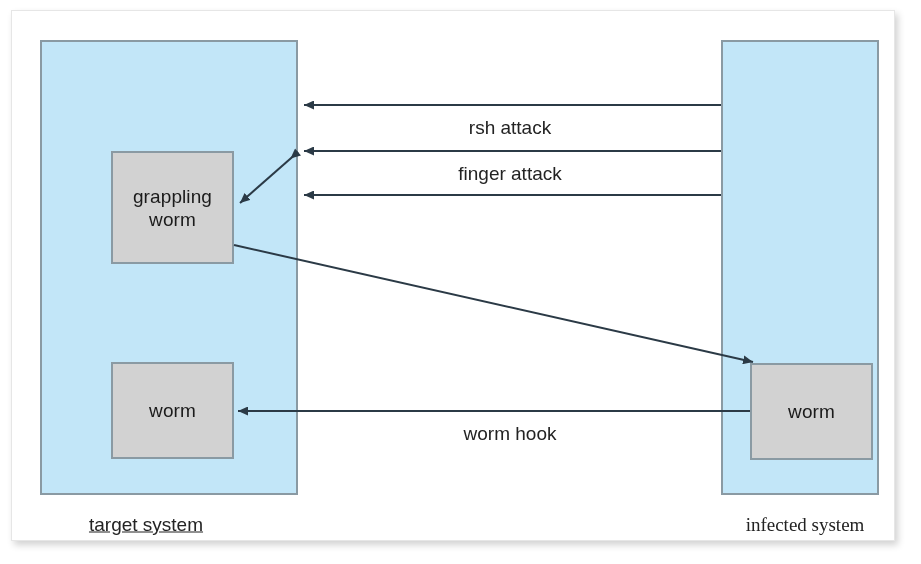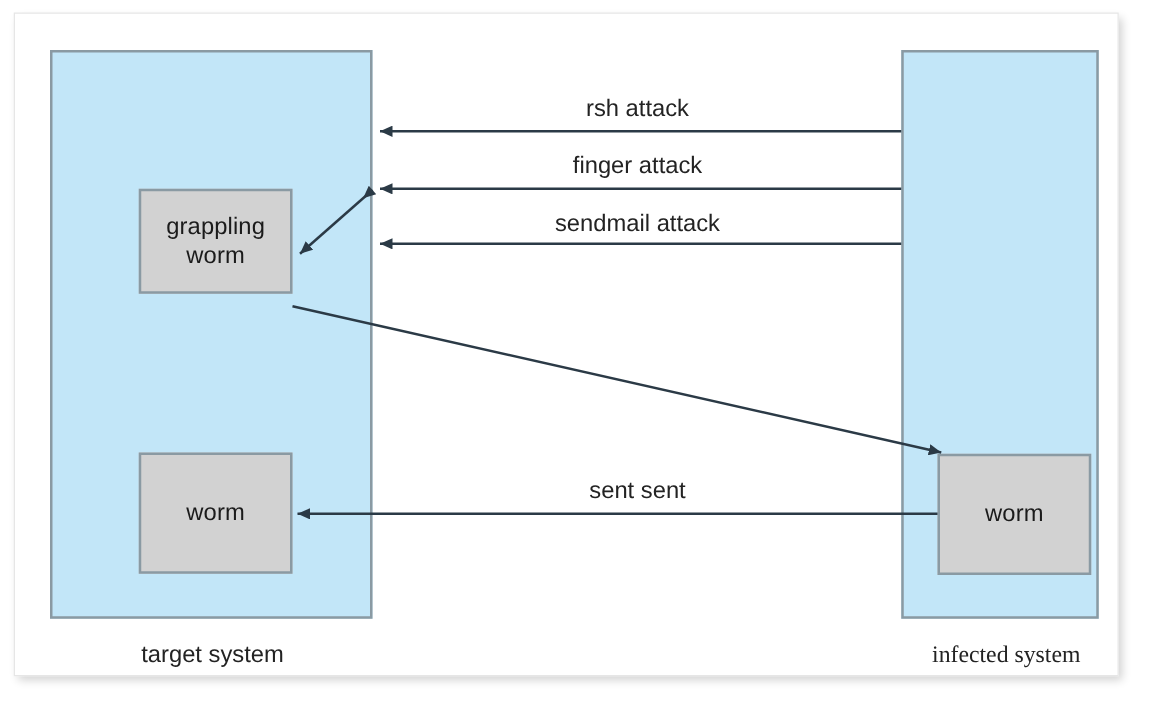--- a/index.html
+++ b/index.html
@@ -58,21 +58,21 @@
     text-align: center;
     color: #1b1b1b;
     font-size: 19px;
     line-height: 23px;
     letter-spacing: 0.1px;
   }
   #grappling-hook-box {
     left: 99px;
     top: 140px;
     width: 123px;
-    height: 84px;
+    height: 113px;
   }
   #target-worm-box {
     left: 99px;
     top: 351px;
     width: 123px;
     height: 97px;
   }
   #infected-worm-box {
     left: 738px;
     top: 352px;
@@ -89,20 +89,21 @@
     pointer-events: none;
   }
   
   .edge-label {
     position: absolute;
     color: #232323;
     font-size: 19px;
     line-height: 19px;
     white-space: nowrap;
     transform: translate(-50%, -50%);
+    margin-top: 40px;
   }
   
   .panel-caption {
     position: absolute;
     color: #232323;
     font-size: 19px;
     line-height: 19px;
     white-space: nowrap;
     transform: translate(-50%, -50%);
   }
@@ -150,20 +151,19 @@
 
       <line x1="286" y1="141" x2="228" y2="192" stroke="#2b3a46" stroke-width="2" marker-start="url(#head-left)" marker-end="url(#head-right)"></line>
 
       <line x1="222" y1="234" x2="741" y2="351" stroke="#2b3a46" stroke-width="2" marker-end="url(#head-right)"></line>
 
       <line x1="738" y1="400" x2="226" y2="400" stroke="#2b3a46" stroke-width="2" marker-end="url(#head-right)"></line>
     </svg>
 
     <div class="edge-label" style="left:498px; top:76px;">rsh attack</div>
     <div class="edge-label" style="left:498px; top:122px;text-align:right;">finger attack</div>
-    <div class="edge-label" style="left:498px; top:168px;">sendmail attack</div>
-    <div class="edge-label" style="left:498px; top:382px;">sent sent</div>
+    <div class="edge-label" style="left:498px; top:382px;">worm hook</div>
 
-    <div class="panel-caption" style="left:158px; top:513px;">target system</div>
+    <div class="panel-caption" style="left:134px; top:513px;text-decoration:underline;">target system</div>
     <div class="panel-caption" style="left:793px; top:513px;font-family:Liberation Serif, serif;">infected system</div>
 
   </div>
 </div>
 
 </body></html>

